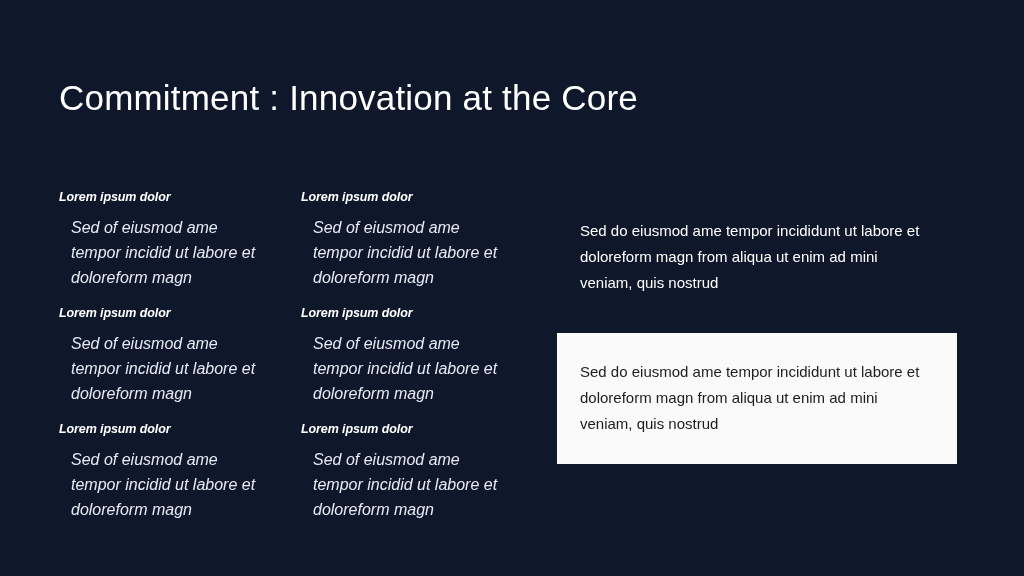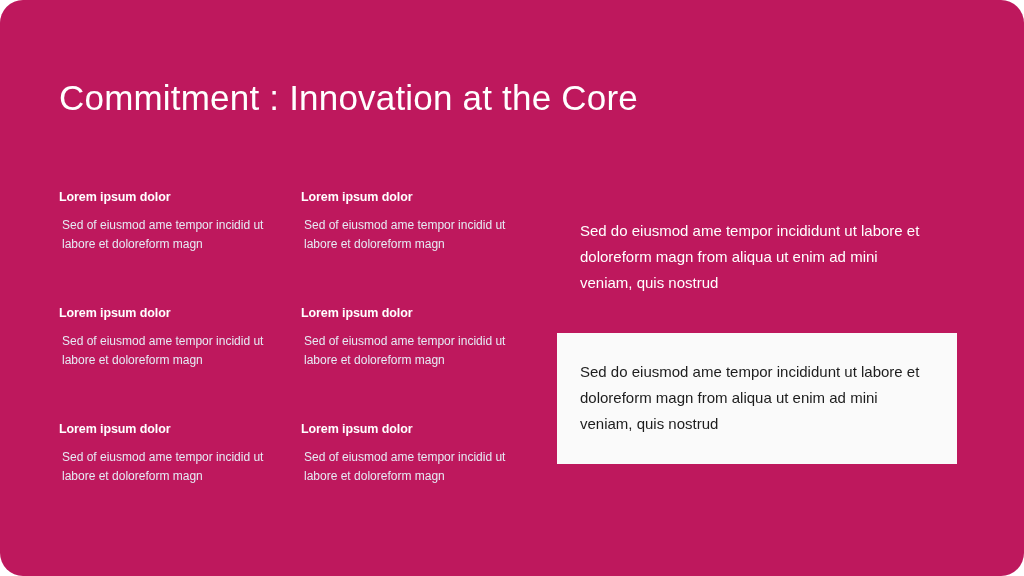--- a/index.html
+++ b/index.html
@@ -9,23 +9,22 @@
   body {
     width: 1024px;
     height: 576px;
     overflow: hidden;
     font-family: "Liberation Sans", sans-serif;
   }
   .slide {
     position: relative;
     width: 1024px;
     height: 576px;
-    background: #be185d;
+    background: #0f172a;
     box-sizing: border-box;
-    border-radius: 23px;
   }
   .slide-title {
     position: absolute;
     left: 59px;
     top: 78px;
     color: #ffffff;
     font-size: 35px;
     font-weight: 400;
     letter-spacing: 0.2px;
     white-space: nowrap;
@@ -36,32 +35,33 @@
     left: 59px;
     top: 190px;
     width: 470px;
     display: grid;
     grid-template-columns: 242px 228px;
     grid-auto-rows: 116px;
   }
   .grid-item {
     padding-right: 18px;
     box-sizing: border-box;
+    font-style: italic;
   }
   .grid-item h3 {
     margin: 0 0 12px 0;
     color: #ffffff;
     font-size: 12.5px;
     font-weight: bold;
     letter-spacing: -0.1px;
   }
   .grid-item p {
-    margin: 3px;
+    margin: 12px;
     color: #e6ebf5;
-    font-size: 12px;
+    font-size: 16px;
     line-height: 1.55;
     max-width: 210px;
   }
   
   .right-col {
     position: absolute;
     left: 557px;
     top: 218px;
     width: 400px;
   }

